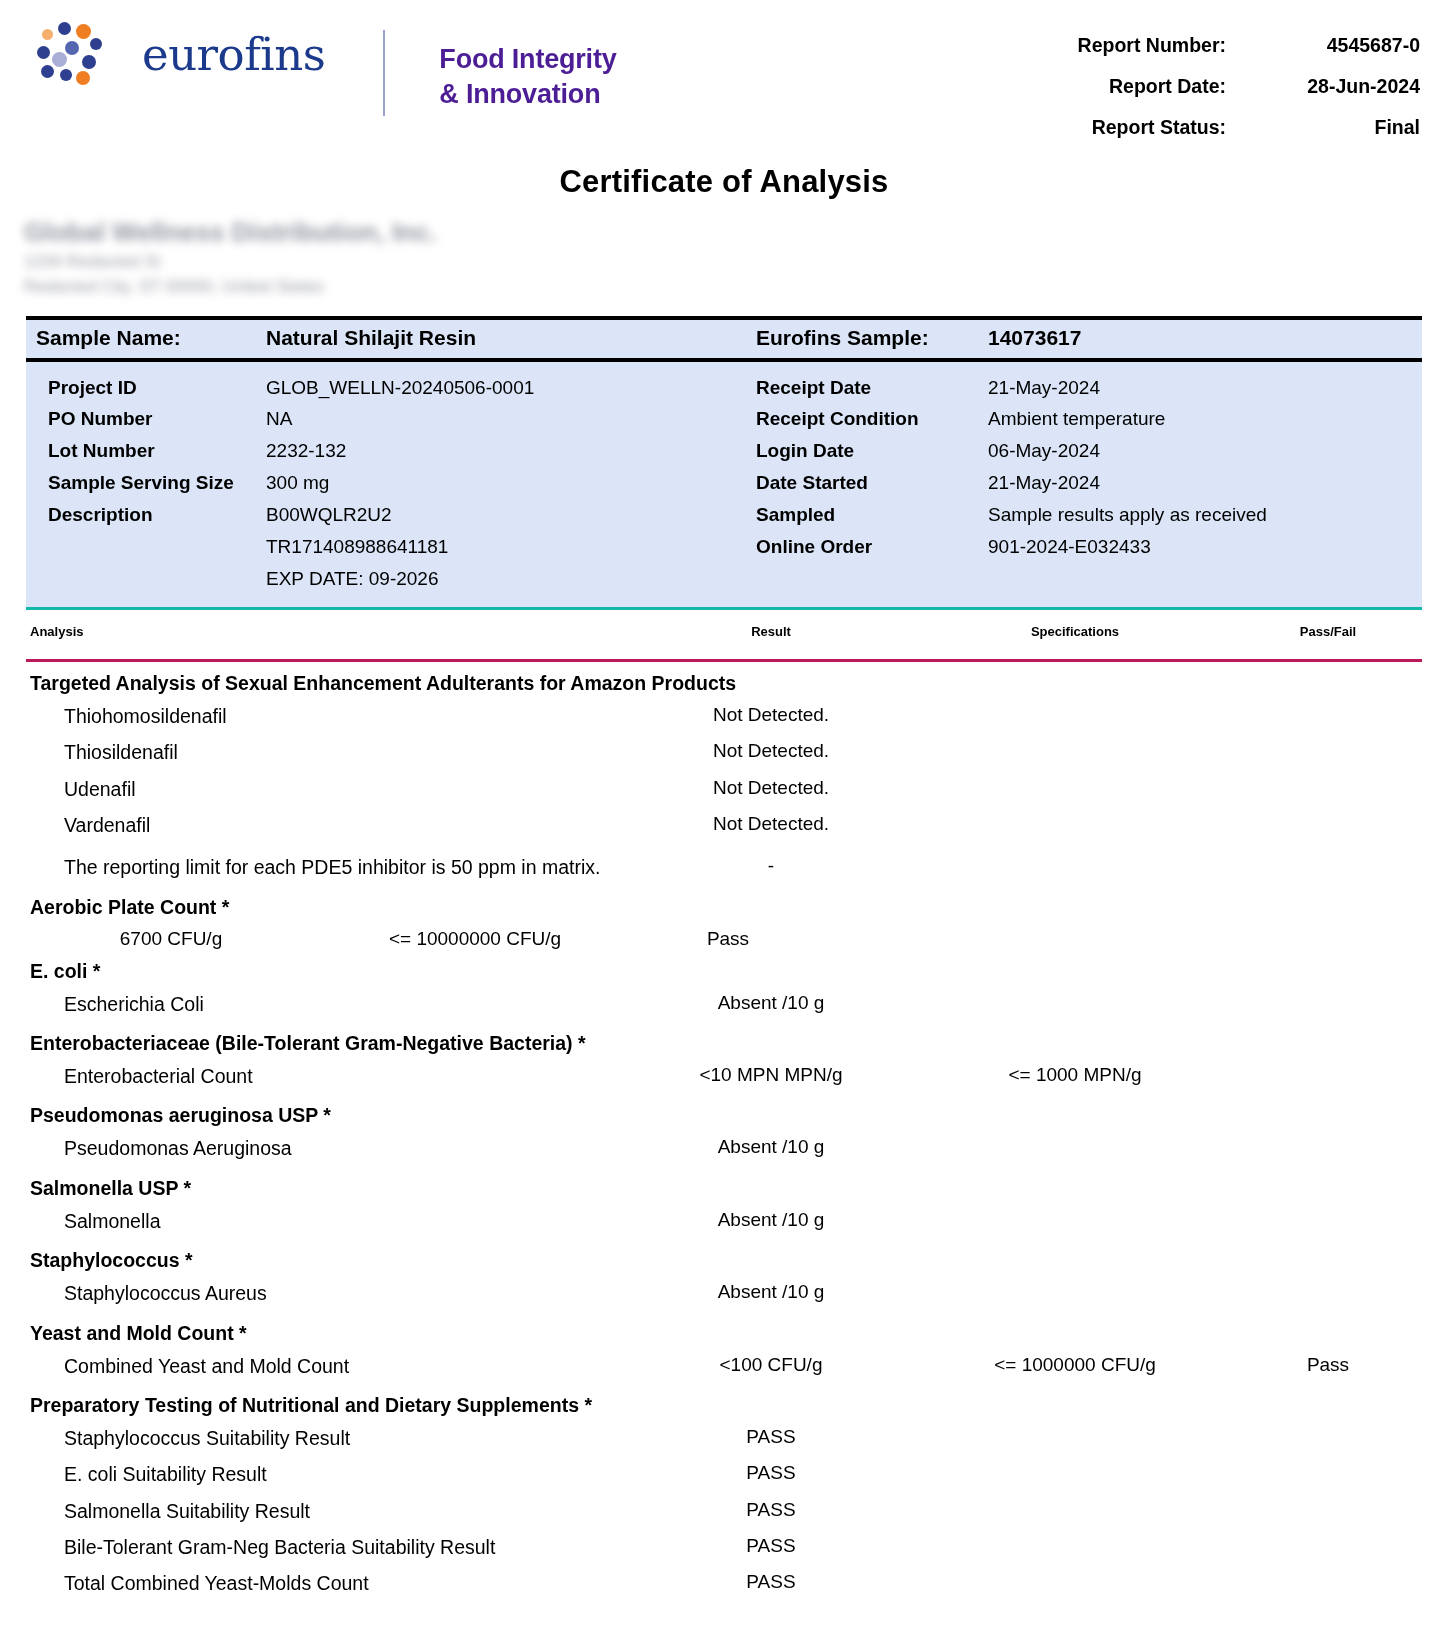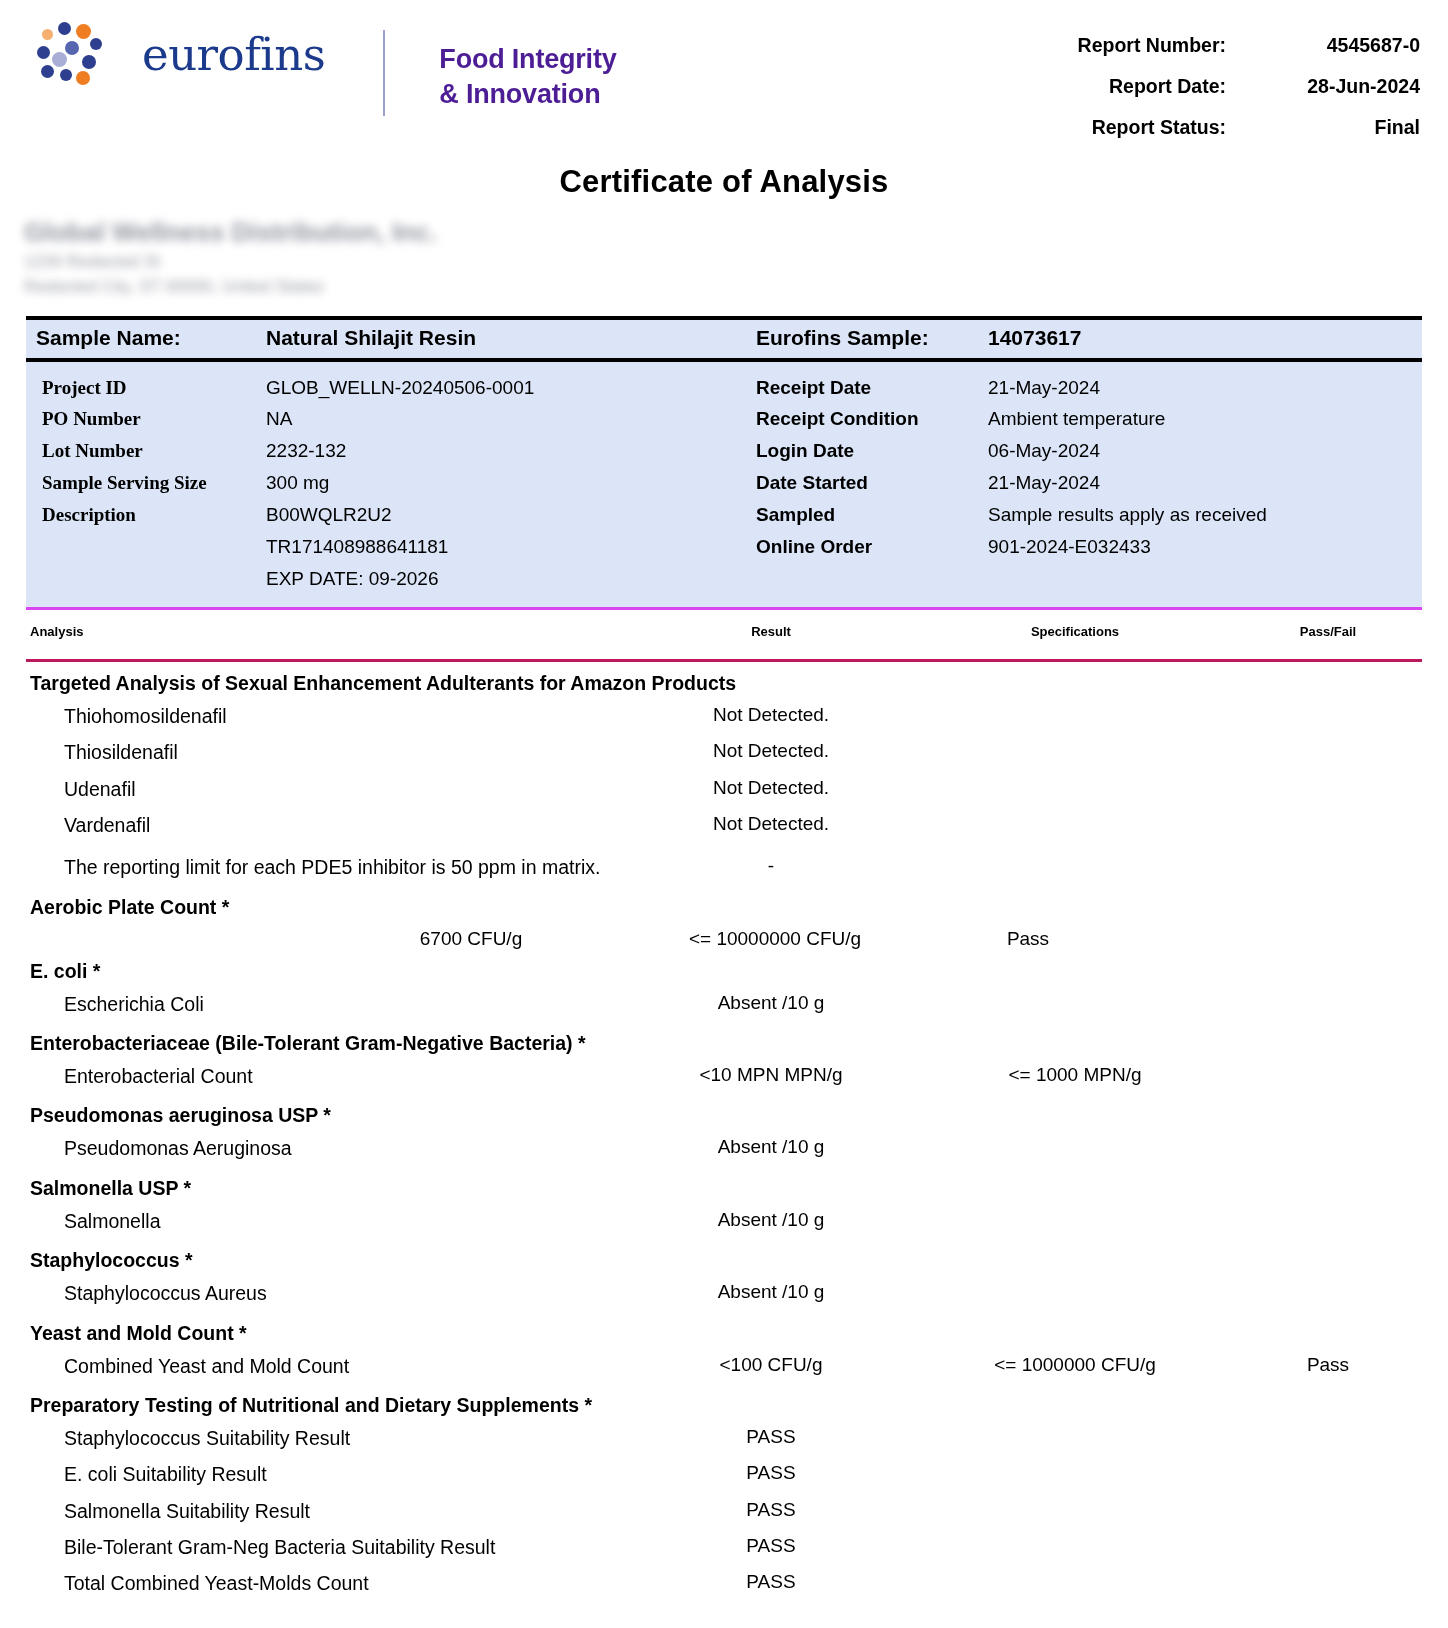--- a/index.html
+++ b/index.html
@@ -116,62 +116,61 @@
   .customer .c-line {
     font-size: 17px;
     line-height: 1.5;
   }
 
   
   .sample-panel {
     margin: 16px 26px 0 26px;
     background: #dbe5f7;
     border-top: 4px solid #000;
-    border-bottom: 3px solid #d946ef;
+    border-bottom: 3px solid #14b8a6;
     position: relative;
   }
   .sample-head {
     display: flex;
     border-bottom: 4px solid #000;
     padding: 6px 0 8px 0;
   }
   .sample-head .cellA { width: 240px; padding-left: 10px; font-size: 21px; font-weight: bold; }
   .sample-head .cellB { width: 490px; font-size: 21px; font-weight: bold; }
   .sample-head .cellC { width: 232px; font-size: 21px; font-weight: bold; }
   .sample-head .cellD { font-size: 21px; font-weight: bold; }
 
   .sample-body {
     display: flex;
     padding: 10px 0 12px 0;
   }
   .sb-col { display: flex; }
   .sb-labels { font-size: 19px; font-weight: bold; line-height: 1.68; }
   .sb-values { font-size: 19px; line-height: 1.68; }
-  .sb-left .sb-labels { width: 240px; padding-left: 16px; font-family: Liberation Serif, serif; }
+  .sb-left .sb-labels { width: 240px; padding-left: 22px; }
   .sb-left .sb-values { width: 490px; }
   .sb-right .sb-labels { width: 232px; }
   .sb-right .sb-values { width: auto; }
   .sb-values div, .sb-labels div { white-space: pre; }
 
   
   .results {
     margin: 14px 26px 0 26px;
   }
   .res-head {
     display: flex;
     font-size: 13px;
     font-weight: bold;
     border-bottom: 3px solid #be185d;
     padding-bottom: 20px;
   }
   .res-row {
     display: flex;
     font-size: 19.5px;
     align-items: flex-start;
-    justify-content: center;
   }
   .col-analysis { width: 600px; }
   .col-result   { width: 290px; text-align: center; }
   .col-spec     { width: 318px; text-align: center; }
   .col-pf       { width: 188px; text-align: center; }
 
   .res-head .col-analysis { text-align: left; padding-left: 4px; }
   .res-head .col-result   { text-align: center; }
   .res-head .col-spec     { text-align: center; }
   .res-head .col-pf       { text-align: center; }

